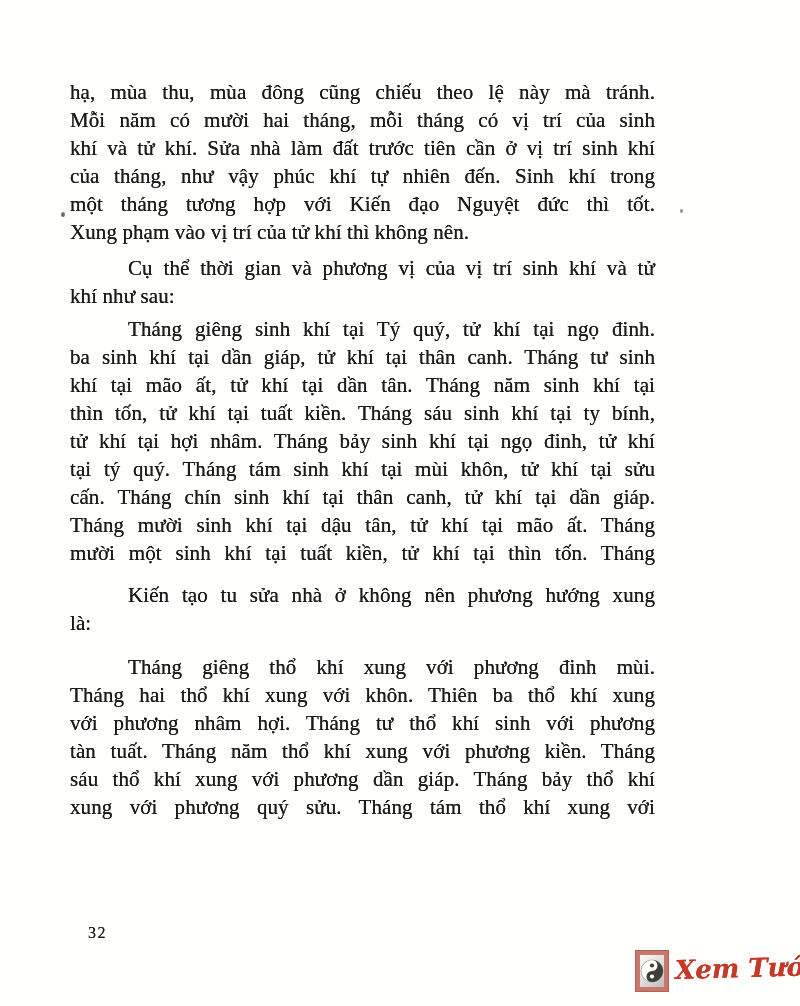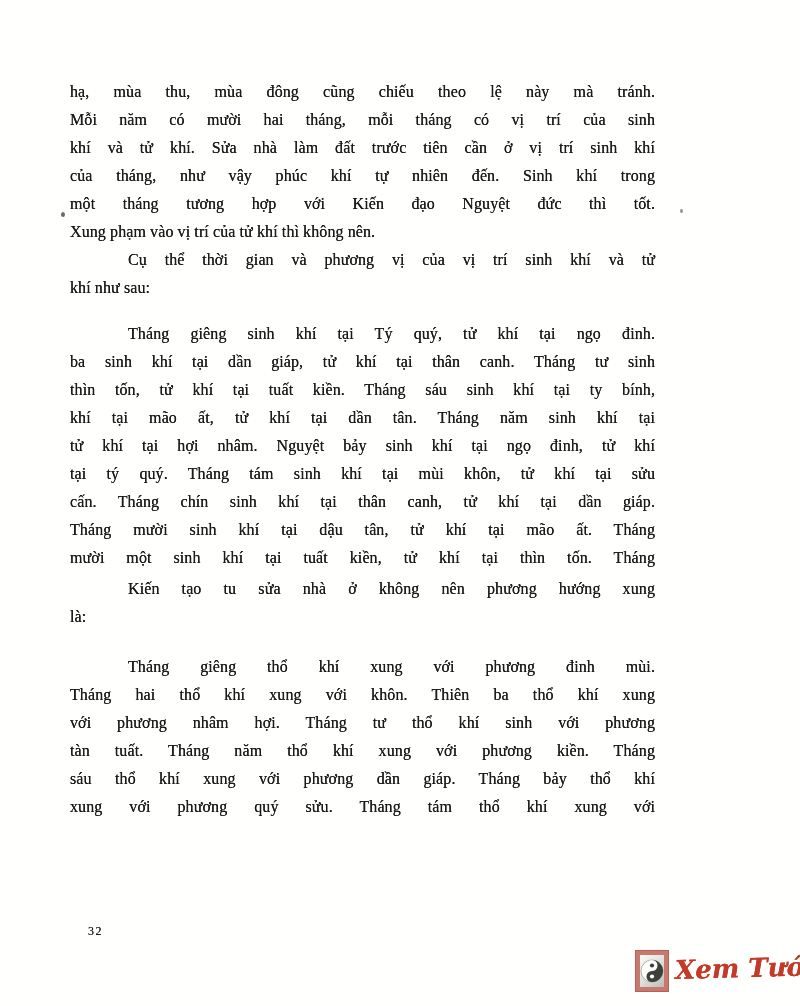--- a/index.html
+++ b/index.html
@@ -10,39 +10,39 @@
     background:#fffffe;
     overflow:hidden;
     font-family:"Liberation Serif","DejaVu Serif",serif;
     color:#1b1b1b;
   }
   .text-block{
     position:absolute;
     left:70px;top:78px;width:585px;
   }
   .para{margin:0;}
-  .para.gap-s{}
-  .para.gap-m{margin-top:18px;}
-  .para.gap-l{margin-top:3px;}
-  .para.gap-xl{margin-top:22px;}
+  .para.gap-s{margin-top:8px;}
+  .para.gap-m{margin-top:5px;}
+  .para.gap-l{margin-top:14px;}
+  .para.gap-xl{margin-top:16px;}
   .line{
     display:block;
-    font-size:16px;
+    font-size:21px;
     line-height:28px;
     text-align:justify;
     text-align-last:justify;
     white-space:normal;
     text-shadow:0 0 .45px #222;
     letter-spacing:.1px;
   }
   .line.ind{text-indent:58px;}
   .line.last{text-align-last:left;}
   .page-number{
     position:absolute;left:88px;top:924px;
-    font-size:12px;letter-spacing:1.5px;color:#1e1e1e;
+    font-size:16px;letter-spacing:1.5px;color:#1e1e1e;
     text-shadow:0 0 .5px #333;
   }
   .speck{position:absolute;background:#3a3a3a;border-radius:50%;}
   .speck.s1{left:61px;top:212px;width:4px;height:5px;opacity:.75;}
   .speck.s2{left:680px;top:209px;width:3px;height:4px;opacity:.55;}
   .watermark{
     position:absolute;left:635px;top:950px;
     display:flex;align-items:flex-start;
   }
   .wm-logo{
@@ -87,23 +87,23 @@
     </div>
 
     <div class="para gap-s">
       <div class="line ind">Cụ thể thời gian và phương vị của vị trí sinh khí và tử</div>
       <div class="line last">khí như sau:</div>
     </div>
 
     <div class="para gap-m">
       <div class="line ind">Tháng giêng sinh khí tại Tý quý, tử khí tại ngọ đinh.</div>
       <div class="line">ba sinh khí tại dần giáp, tử khí tại thân canh. Tháng tư sinh</div>
+      <div class="line">khí tại mão ất, tử khí tại dần tân. Tháng năm sinh khí tại</div>
       <div class="line">thìn tốn, tử khí tại tuất kiền. Tháng sáu sinh khí tại ty bính,</div>
-      <div class="line">khí tại mão ất, tử khí tại dần tân. Tháng năm sinh khí tại</div>
-      <div class="line">tử khí tại hợi nhâm. Nguyệt bảy sinh khí tại ngọ đinh, tử khí</div>
+      <div class="line">tử khí tại hợi nhâm. Tháng bảy sinh khí tại ngọ đinh, tử khí</div>
       <div class="line">tại tý quý. Tháng tám sinh khí tại mùi khôn, tử khí tại sửu</div>
       <div class="line">cấn. Tháng chín sinh khí tại thân canh, tử khí tại dần giáp.</div>
       <div class="line">Tháng mười sinh khí tại dậu tân, tử khí tại mão ất. Tháng</div>
       <div class="line">mười một sinh khí tại tuất kiền, tử khí tại thìn tốn. Tháng</div>
     </div>
 
     <div class="para gap-l">
       <div class="line ind">Kiến tạo tu sửa nhà ở không nên phương hướng xung</div>
       <div class="line last">là:</div>
     </div>

